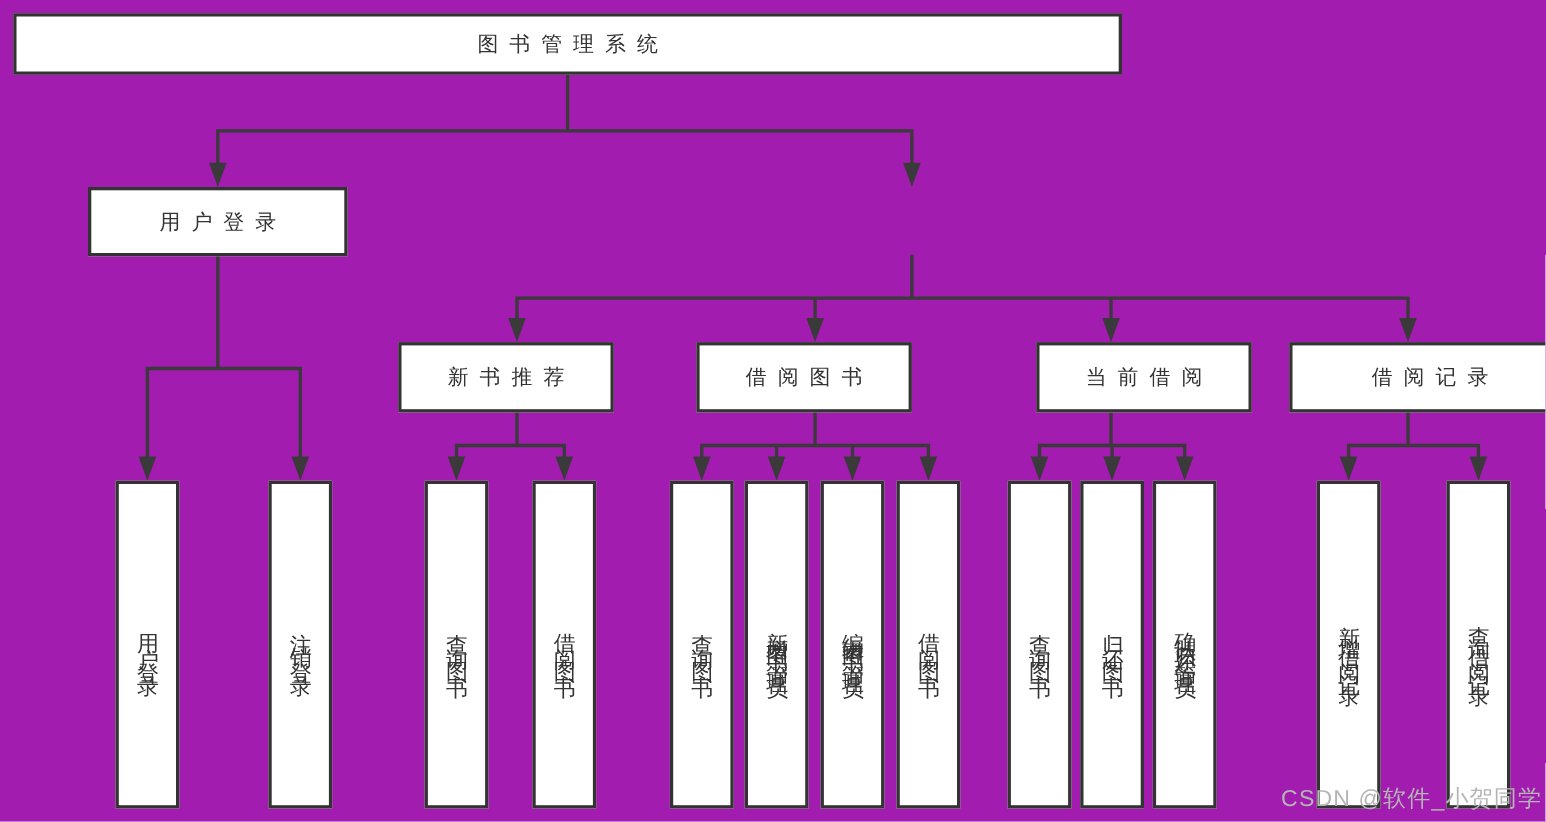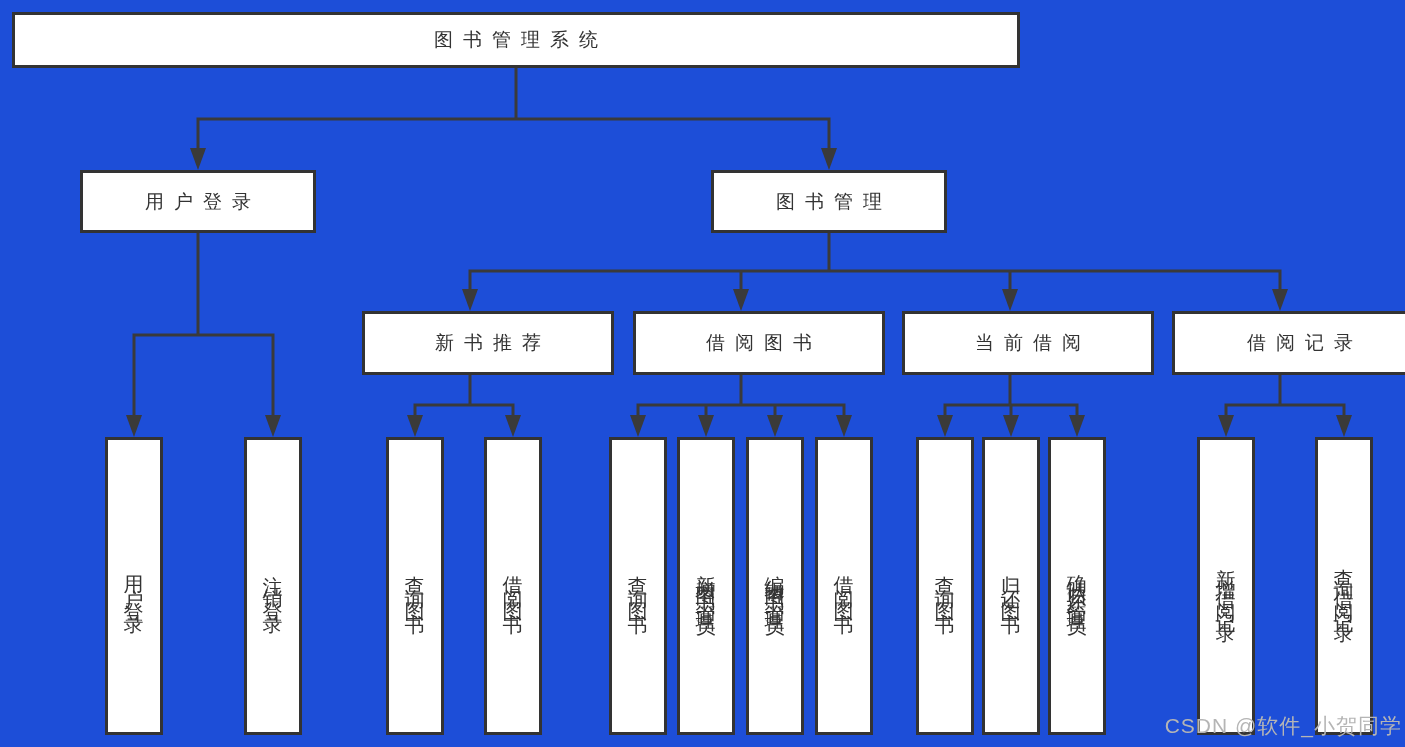--- a/index.html
+++ b/index.html
@@ -1,35 +1,35 @@
 <!DOCTYPE html>
 <html><head>
 <meta charset="utf-8">
 <style>
   html,body{margin:0;padding:0;background:#ffffff;}
   #canvas{
     position:relative;
     width:1405px;height:747px;
-    background:#1d4ed8;
+    background:#a21caf;
     font-family:"Liberation Sans","DejaVu Sans",sans-serif;
     overflow:hidden;
   }
   #connector-layer{position:absolute;left:0;top:0;z-index:1;}
   .node{
     position:absolute;
     box-sizing:border-box;
     background:#ffffff;
     border:3px solid #333333;
     display:flex;align-items:center;justify-content:center;
     z-index:2;
     color:#333333;
   }
   .root{left:12px;top:12px;width:1008px;height:56px;}
   .b2{top:170px;width:236px;height:63px;}
-  .b3{top:311px;width:252px;height:64px;}
+  .b3{top:311px;width:196px;height:64px;}
   .h-label{
     font-size:19px;
     letter-spacing:10px;
     text-indent:10px;
     white-space:nowrap;
     color:#333333;
   }
   .leaf{
     position:absolute;
     top:437px;width:58px;height:298px;
@@ -93,31 +93,28 @@
     </g>
   </svg>
 
   <div class="node root">
     <span class="h-label">图书管理系统</span>
   </div>
 
   <div class="node b2" style="left:80px">
     <span class="h-label">用户登录</span>
   </div>
-  <div class="node b2" style="left:711px">
-    <span class="h-label">图书管理</span>
-  </div>
 
   <div class="node b3" style="left:362px">
     <span class="h-label">新书推荐</span>
   </div>
   <div class="node b3" style="left:633px">
     <span class="h-label">借阅图书</span>
   </div>
-  <div class="node b3" style="left:902px">
+  <div class="node b3" style="left:942px">
     <span class="h-label">当前借阅</span>
   </div>
   <div class="node b3" style="left:1172px;width:256px">
     <span class="h-label">借阅记录</span>
   </div>
 
   <div class="leaf" style="left:105px">
     <span class="v-label" style="letter-spacing: 13px;">用户登录</span>
   </div>
   <div class="leaf" style="left:244px">

